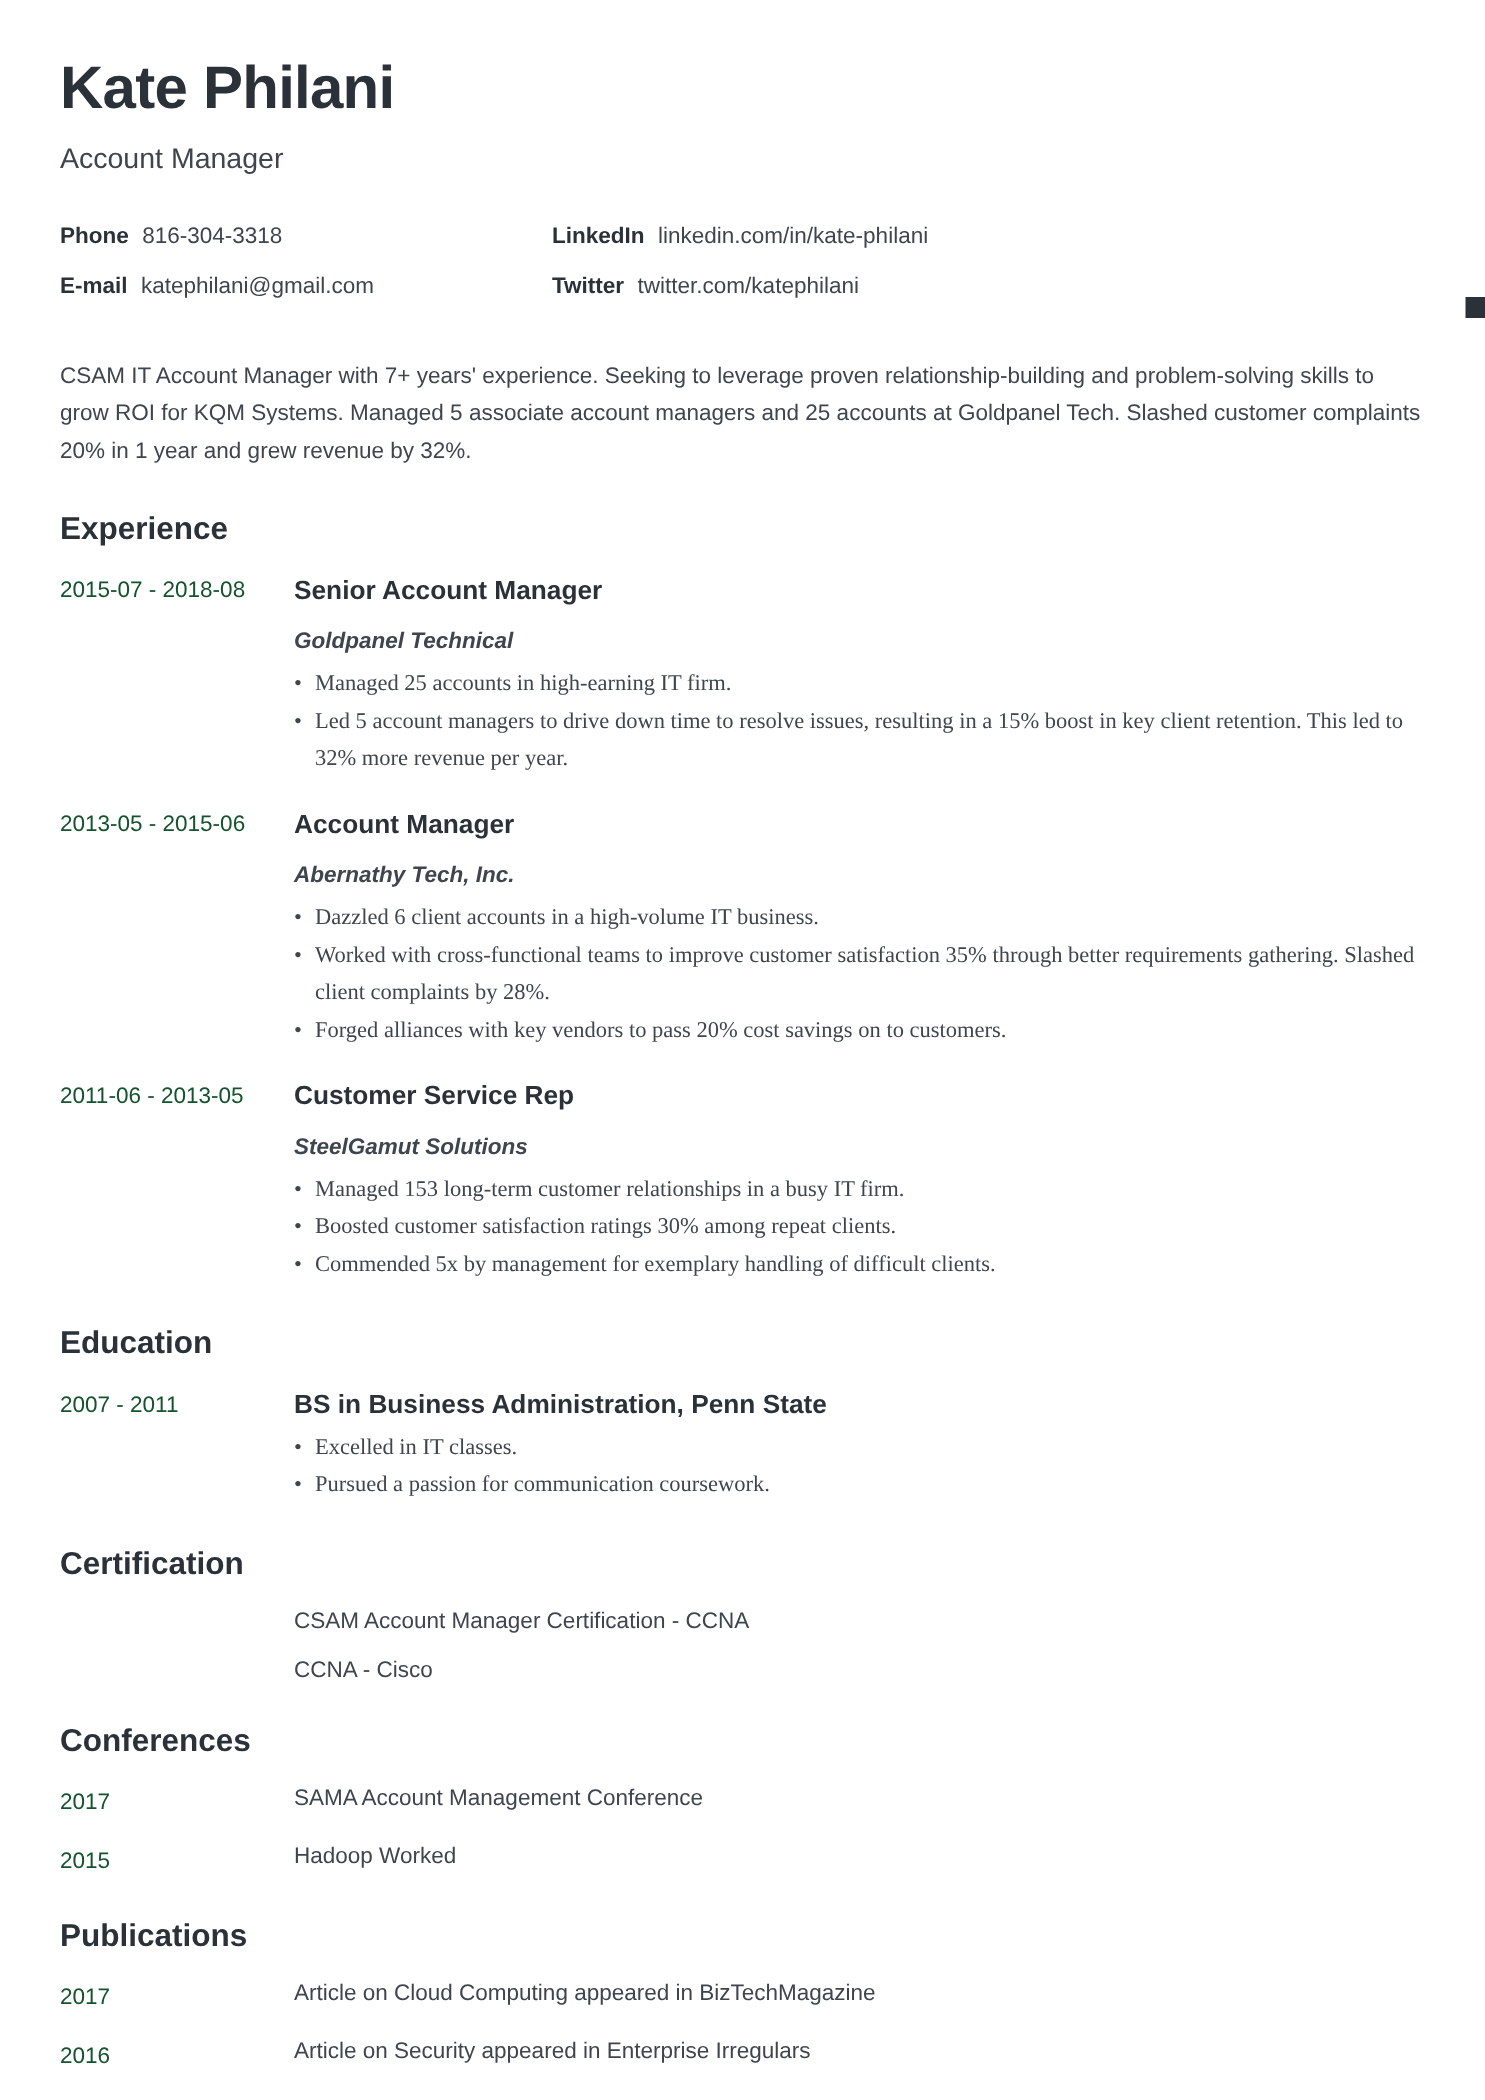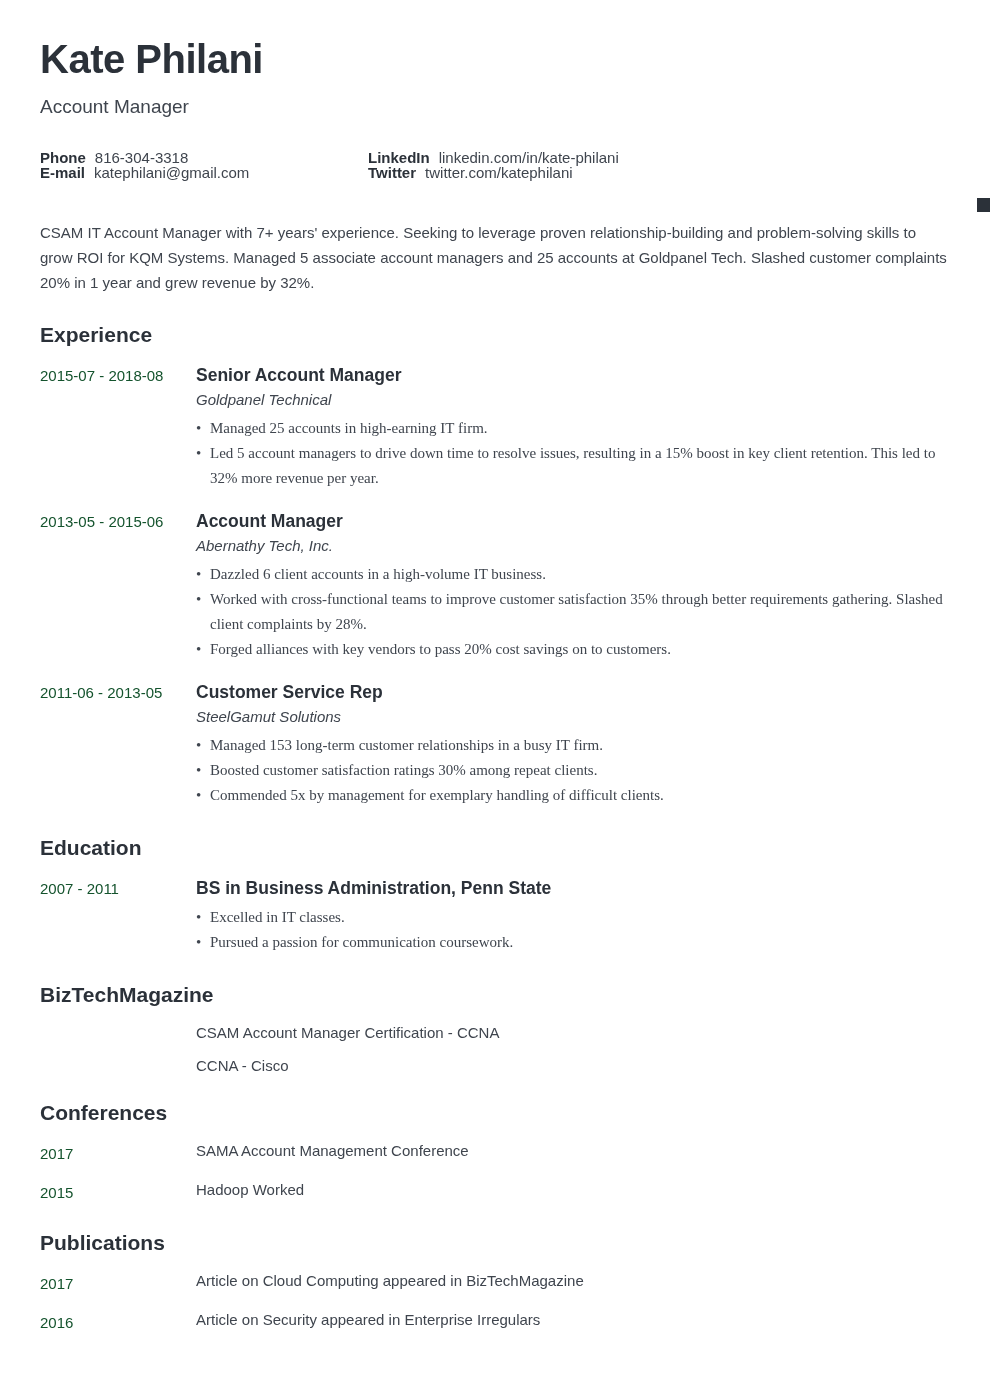--- a/index.html
+++ b/index.html
@@ -37,20 +37,21 @@
     margin-top: 13px;
     font-size: 19px;
     line-height: 24px;
     color: #3f454e;
   }
 
   .contact-grid {
     margin-top: 31px;
     display: grid;
     grid-template-columns: 328px 1fr;
+    row-gap: 18px;
     font-size: 15px;
     line-height: 15px;
   }
   .contact-cell .label {
     font-weight: 700;
     color: #2b3139;
     margin-right: 9px;
   }
   .contact-cell .value { color: #3f454e; }
 
@@ -82,25 +83,26 @@
     color: #14532d;
     padding-top: 1px;
   }
   .entry-title {
     font-size: 17.5px;
     line-height: 21px;
     font-weight: 700;
     color: #2b3139;
   }
   .entry-company {
-    margin-top: 4px;
+    margin-top: 14px;
     font-style: italic;
     font-size: 15px;
     line-height: 20px;
     color: #3f454e;
+    font-weight: bold;
   }
   ul.bullets {
     list-style: none;
     margin: 6px 0 0 0;
     padding: 0;
     font-family: Liberation Serif, serif;
   }
   ul.bullets li {
     position: relative;
     padding-left: 14px;
@@ -196,21 +198,21 @@
       <div class="dates">2007 - 2011</div>
       <div>
         <div class="entry-title">BS in Business Administration, Penn State</div>
         <ul class="bullets">
           <li>Excelled in IT classes.</li>
           <li>Pursued a passion for communication coursework.</li>
         </ul>
       </div>
     </div>
 
-    <h2 class="section-heading">BizTechMagazine</h2>
+    <h2 class="section-heading">Certification</h2>
 
     <div class="row simple-row">
       <div class="dates"></div>
       <div class="simple-text">CSAM Account Manager Certification - CCNA</div>
     </div>
     <div class="row simple-row">
       <div class="dates"></div>
       <div class="simple-text">CCNA - Cisco</div>
     </div>
 

